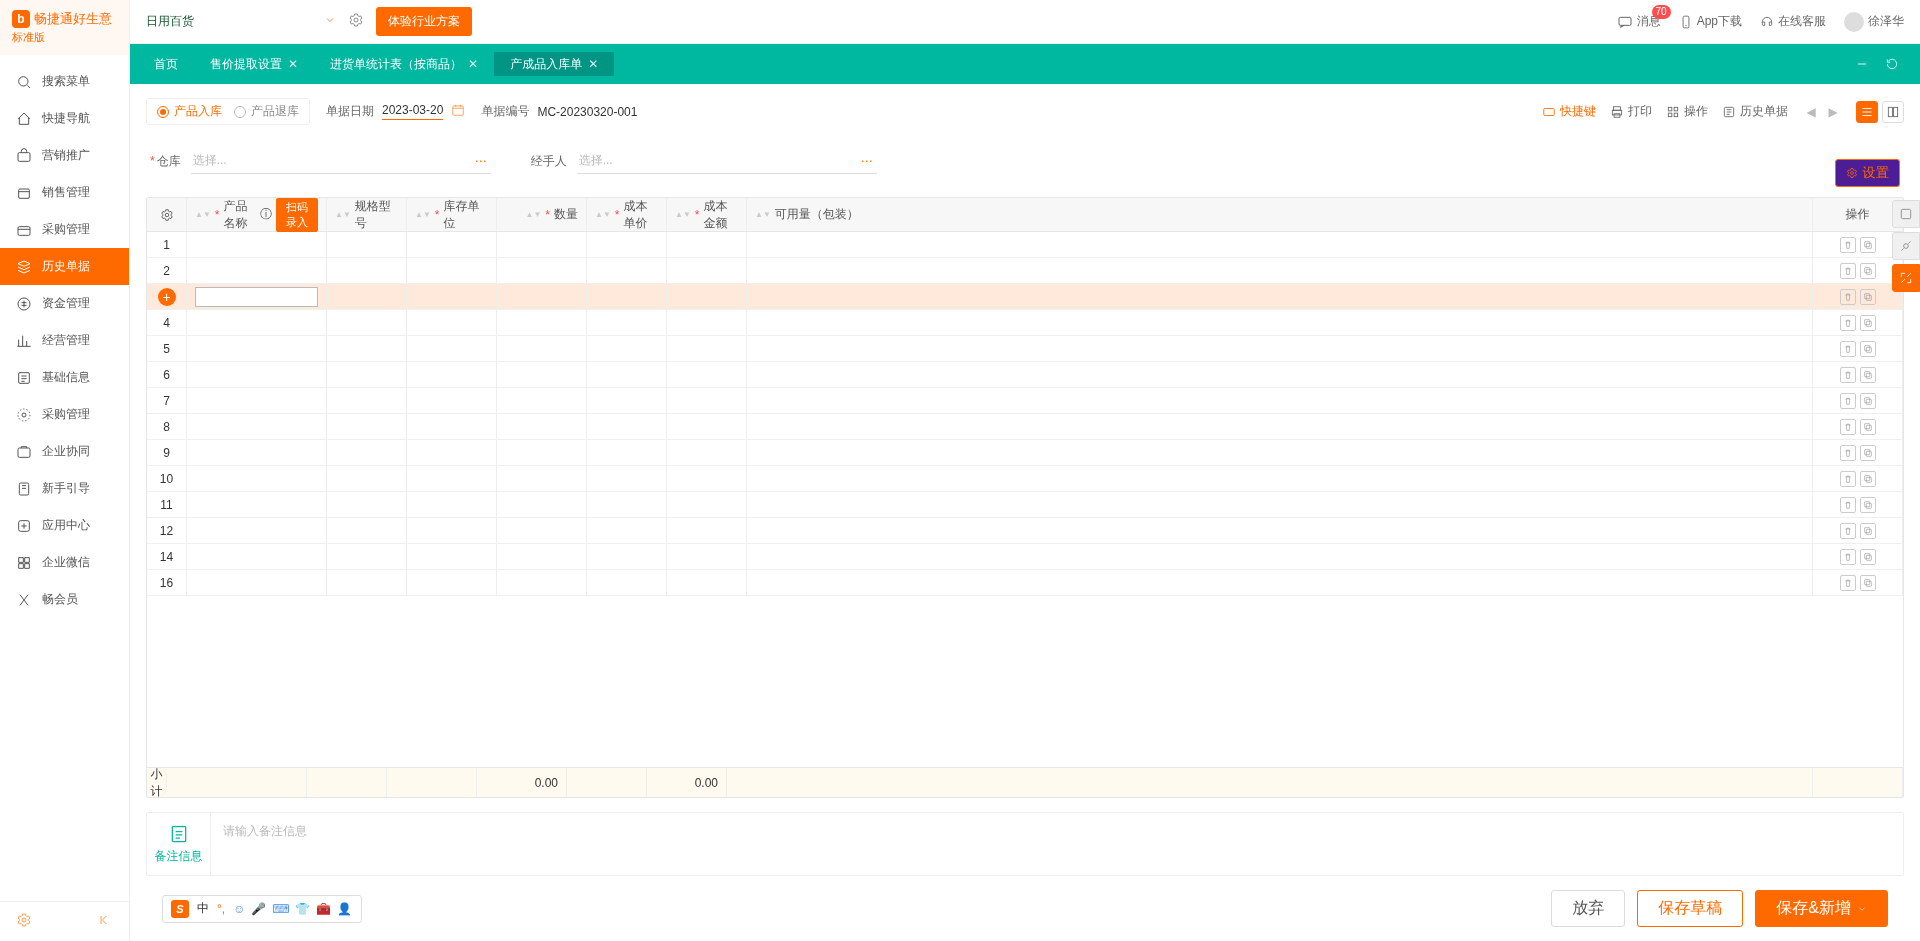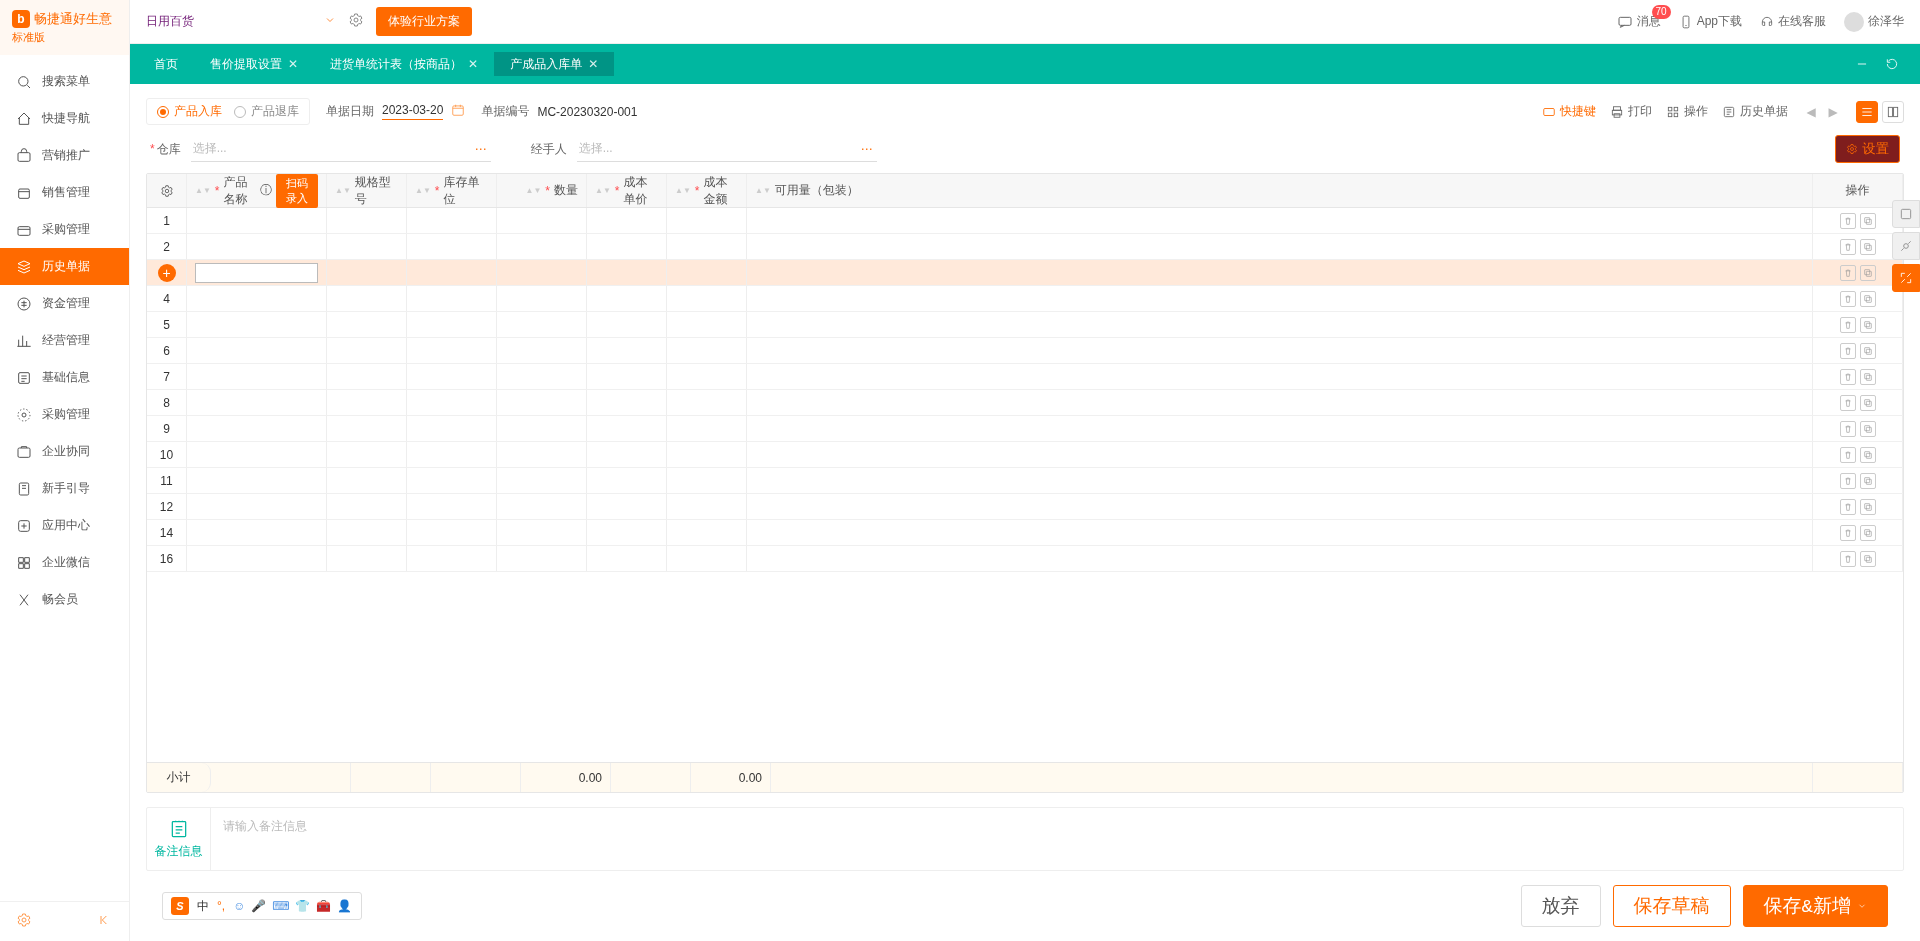--- a/index.html
+++ b/index.html
@@ -17,21 +17,21 @@
 .nav-item { display: flex; align-items: center; gap: 10px; padding: 10px 16px; color: #555; cursor: pointer; }
 .nav-item.active { background: #ff6a00; color: #fff; }
 .nav-item .nav-icon { width: 16px; height: 16px; display: inline-flex; align-items: center; justify-content: center; }
 .nav-item .nav-icon svg { width: 16px; height: 16px; }
 .sidebar-footer { display: flex; justify-content: space-between; padding: 10px 16px; color: #ff9a4d; border-top: 1px solid #f0f0f0; }
 .sidebar-footer span { cursor: pointer; }
 
 
 .main { flex: 1; display: flex; flex-direction: column; min-width: 0; }
 .topbar { height: 44px; display: flex; align-items: center; padding: 0 16px; border-bottom: 1px solid #eee; gap: 12px; }
-.org-select { display: flex; align-items: center; gap: 6px; color: #701a75; min-width: 190px; justify-content: space-between; cursor: pointer; }
+.org-select { display: flex; align-items: center; gap: 6px; color: #14532d; min-width: 190px; justify-content: space-between; cursor: pointer; }
 .chevron-down { color: #ff6a00; }
 .gear { color: #888; cursor: pointer; }
 .cta-btn { background: #ff6a00; color: #fff; border: none; padding: 6px 12px; border-radius: 3px; cursor: pointer; font-size: 12px; }
 .topbar-spacer { flex: 1; }
 .topbar-right { display: flex; align-items: center; gap: 18px; color: #666; }
 .tr-item { display: flex; align-items: center; gap: 4px; cursor: pointer; position: relative; }
 .badge { position: absolute; top: -8px; right: -10px; background: #ff4d4f; color: #fff; border-radius: 8px; font-size: 10px; padding: 0 4px; line-height: 14px; }
 .avatar { width: 20px; height: 20px; border-radius: 50%; background: #ddd; display: inline-block; }
 
 
@@ -64,21 +64,21 @@
 .view-toggles { display: flex; gap: 4px; }
 .vt { width: 22px; height: 22px; border: 1px solid #ddd; border-radius: 3px; display: flex; align-items: center; justify-content: center; cursor: pointer; }
 .vt.active { background: #ff6a00; color: #fff; border-color: #ff6a00; }
 
 .filters { display: flex; align-items: center; gap: 40px; margin-bottom: 10px; padding: 0 4px; }
 .field { display: flex; align-items: center; gap: 10px; }
 .field .req { color: #ff4d4f; margin-right: 2px; }
 .field .lbl { color: #666; }
 .sel { border: none; border-bottom: 1px solid #ddd; min-width: 300px; display: flex; align-items: center; justify-content: space-between; color: #bbb; padding: 4px 2px; cursor: pointer; }
 .sel .more { color: #ff6a00; letter-spacing: 2px; }
-.settings-btn { margin-left: auto; border: 1px solid #ff6a00; color: #ff6a00; background: #7f1d1d; padding: 4px 10px; border-radius: 3px; cursor: pointer; display: flex; align-items: center; gap: 4px; }
+.settings-btn { margin-left: auto; border: 1px solid #ff6a00; color: #ff6a00; background: #4c1d95; padding: 4px 10px; border-radius: 3px; cursor: pointer; display: flex; align-items: center; gap: 4px; margin-top: 24px; }
 
 
 .table-wrap { flex: 1; border: 1px solid #e6e6e6; border-radius: 2px; display: flex; flex-direction: column; min-height: 0; overflow: hidden; }
 .thead { display: flex; background: #f7f7f7; border-bottom: 1px solid #e6e6e6; height: 34px; }
 .th, .td { border-right: 1px solid #eee; display: flex; align-items: center; padding: 0 8px; }
 .th { color: #555; gap: 4px; }
 .th .sort { display: flex; flex-direction: column; line-height: 5px; color: #ccc; font-size: 8px; }
 .th .req { color: #ff4d4f; }
 .col-idx { width: 40px; justify-content: center; }
 .col-name { width: 140px; }
@@ -101,21 +101,21 @@
 .tfoot .td { font-weight: 500; }
 
 
 .remarks-area { margin-top: 14px; display: flex; border: 1px solid #eee; border-radius: 2px; height: 64px; }
 .remark-label { width: 64px; display: flex; flex-direction: column; align-items: center; justify-content: center; gap: 4px; color: #00b7a0; border-right: 1px solid #eee; }
 .remark-label svg { color: #00b7a0; }
 .remark-input { flex: 1; padding: 10px 12px; color: #bbb; }
 
 
 .footer { display: flex; align-items: center; justify-content: flex-end; gap: 12px; padding: 14px 16px; }
-.btn { padding: 7px 20px; border-radius: 3px; font-size: 19px; cursor: pointer; border: 1px solid #ddd; background: #fff; color: #555; font-family: Liberation Mono, monospace; }
+.btn { padding: 7px 20px; border-radius: 3px; font-size: 16px; cursor: pointer; border: 1px solid #ddd; background: #fff; color: #555; }
 .btn.outline-orange { border-color: #ff6a00; color: #ff6a00; }
 .btn.solid-orange { background: #ff6a00; border-color: #ff6a00; color: #fff; display: flex; align-items: center; gap: 6px; }
 .ime-bar { display: flex; align-items: center; gap: 8px; background: #fff; border: 1px solid #ddd; border-radius: 3px; padding: 4px 8px; margin-right: auto; }
 .ime-s { background: #ff6a00; color: #fff; width: 18px; height: 18px; border-radius: 3px; display: flex; align-items: center; justify-content: center; font-weight: bold; font-size: 11px; font-style: italic; }
 .ime-icons { display: flex; gap: 6px; color: #4a90e2; font-size: 12px; }
 
 
 .right-rail { position: fixed; right: 0; top: 200px; display: flex; flex-direction: column; gap: 4px; }
 .rr-item { width: 28px; height: 28px; background: #f0f0f0; border: 1px solid #ddd; border-radius: 3px 0 0 3px; display: flex; align-items: center; justify-content: center; cursor: pointer; color: #888; }
 .rr-item.orange { background: #ff6a00; color: #fff; border-color: #ff6a00; }
@@ -824,21 +824,21 @@
                 <span class="op-icon">
                   <svg width="10" height="10" viewBox="0 0 24 24">
                     <rect x="8" y="8" width="12" height="12" rx="1"></rect>
                     <rect x="4" y="4" width="12" height="12" rx="1"></rect>
                   </svg>
                 </span>
               </div>
             </div>
           </div>
         <div class="tfoot">
-          <div class="td col-idx" style="width:64px;justify-content:center;border-radius:9px;">小计</div>
+          <div class="td col-idx" style="width:20px;justify-content:center;border-radius:9px;">小计</div>
           <div class="td col-name"></div>
           <div class="td col-model"></div>
           <div class="td col-unit"></div>
           <div class="td col-qty">0.00</div>
           <div class="td col-price"></div>
           <div class="td col-amount">0.00</div>
           <div class="td col-avail"></div>
           <div class="td col-ops"></div>
         </div>
       </div>

